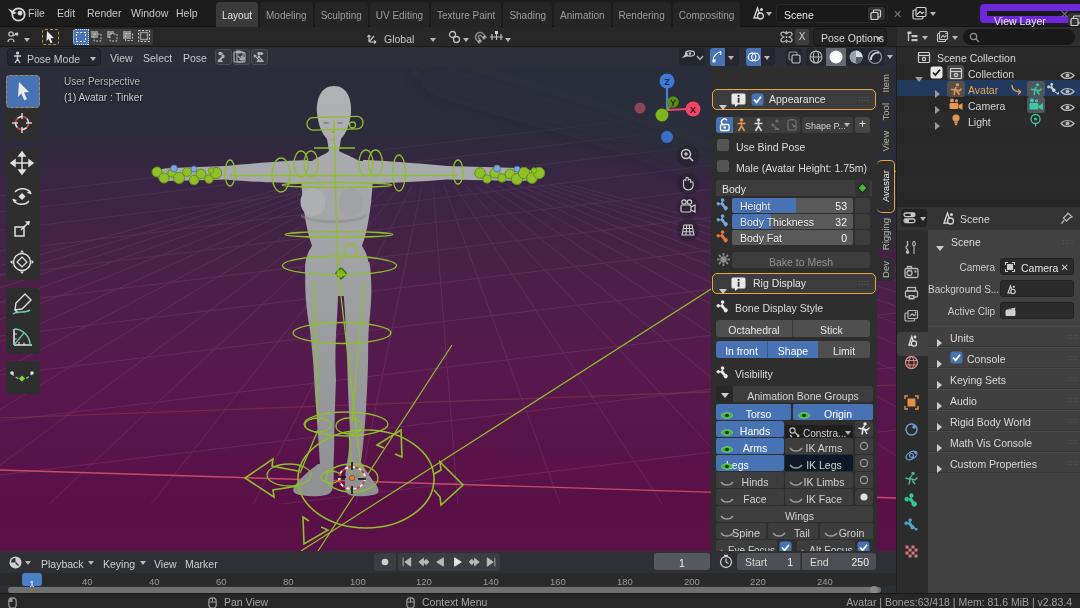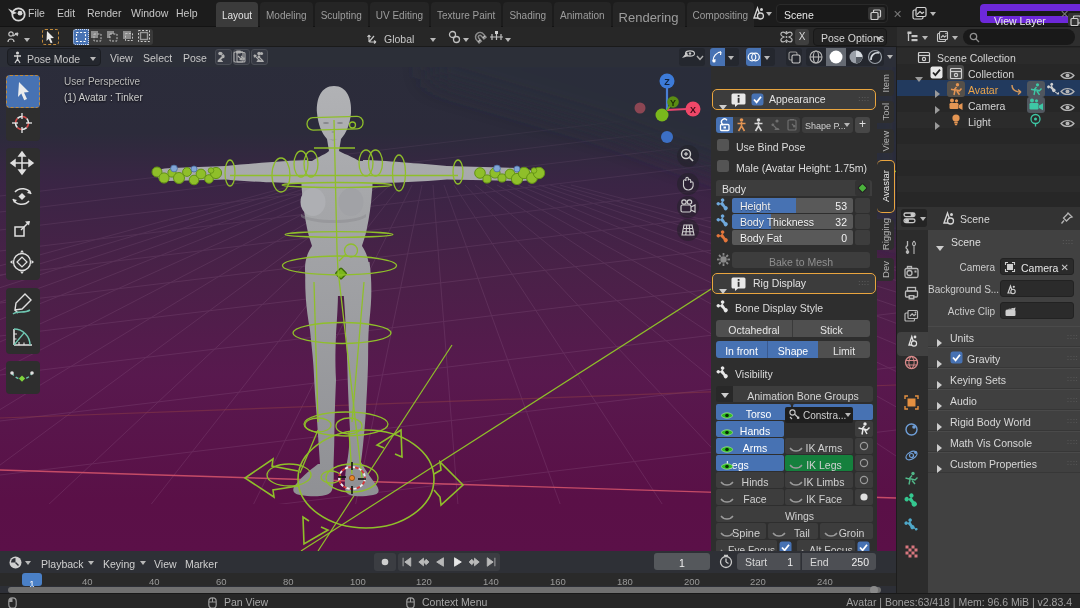--- a/index.html
+++ b/index.html
@@ -22,21 +22,21 @@
   <span class="ab tx" style="left:131px;top:8px">Window</span>
   <span class="ab tx" style="left:176px;top:8px">Help</span>
   <div class="ab" style="left:216px;top:2px;height:25px;display:flex;gap:2px">
     <div style="height:25px;background:#3b3b3b;border-radius:4px 4px 0 0;padding:7.5px 6px 0;font-size:10px;color:#e3e3e3">Layout</div>
     <div style="height:25px;background:#252525;border-radius:4px 4px 0 0;padding:7.5px 6px 0;font-size:10px;color:#9d9d9d">Modeling</div>
     <div style="height:25px;background:#252525;border-radius:4px 4px 0 0;padding:7.5px 6px 0;font-size:10px;color:#9d9d9d">Sculpting</div>
     <div style="height:25px;background:#252525;border-radius:4px 4px 0 0;padding:7.5px 6px 0;font-size:10px;color:#9d9d9d">UV Editing</div>
     <div style="height:25px;background:#252525;border-radius:4px 4px 0 0;padding:7.5px 6px 0;font-size:10px;color:#9d9d9d">Texture Paint</div>
     <div style="height:25px;background:#252525;border-radius:4px 4px 0 0;padding:7.5px 6px 0;font-size:10px;color:#9d9d9d">Shading</div>
     <div style="height:25px;background:#252525;border-radius:4px 4px 0 0;padding:7.5px 6px 0;font-size:10px;color:#9d9d9d">Animation</div>
-    <div style="height:25px;background:#252525;border-radius:4px 4px 0 0;padding:7.5px 6px 0;font-size:13px;color:#9d9d9d">Rendering</div>
+    <div style="height:25px;background:#252525;border-radius:4px 4px 0 0;padding:7.5px 6px 0;font-size:10px;color:#9d9d9d">Rendering</div>
     <div style="height:25px;background:#252525;border-radius:4px 4px 0 0;padding:7.5px 6px 0;font-size:10px;color:#9d9d9d">Compositing</div>
   </div>
 
   <svg class="ab" style="left:749px;top:6px" width="16" height="15" viewBox="0 0 16 15">
     <path d="M5 12 L8.5 2 L12 12 Z" fill="none" stroke="#d5d5d5" stroke-width="1.4"></path>
     <circle cx="11.5" cy="10" r="3" fill="#2b2b2b" stroke="#d5d5d5" stroke-width="1.3"></circle>
     <circle cx="12.5" cy="3.5" r="1.5" fill="#d5d5d5"></circle>
   </svg>
   <span class="v ab" style="left:766px;top:12px"></span>
   <div class="ab" style="left:776px;top:4px;width:112px;height:19px;background:#191919;border:1px solid #2a2a2a;border-radius:4px">
@@ -689,21 +689,21 @@
           </svg></span>
 <div style="text-align:center;padding-left:10px"><span style="font-size:10.5px;color:#fff;line-height:16px">Origin</span></div>
       </div>
       <div class="ab" style="left:5px;top:354px;width:68px;height:16px;background:#4772b3;border-radius:2px">
 <span class="ab" style="left:4px;top:3px"><svg width="14" height="11" viewBox="0 0 14 11">
             <path d="M1 5.5 C4 1.8 10 1.8 13 5.5 C10 9.2 4 9.2 1 5.5 Z" fill="#2fbf1f" stroke="#9ad88a" stroke-width="0.8"></path>
             <circle cx="7" cy="5.5" r="1.8" fill="#0a2a06"></circle>
           </svg></span>
 <div style="text-align:center;padding-left:10px"><span style="font-size:10.5px;color:#fff;line-height:16px">Hands</span></div>
       </div>
-      <div class="ab" style="left:74px;top:340px;width:68px;height:16px;background:#1f1f1f;border-radius:2px">
+      <div class="ab" style="left:74px;top:358px;width:68px;height:16px;background:#1f1f1f;border-radius:2px">
 <svg class="ab" style="left:3px;top:1px" width="13" height="13" viewBox="0 0 13 13">
           <g stroke="#c9c9c9" stroke-width="1.1" fill="none">
             <circle cx="4.5" cy="4.5" r="2.6"></circle>
             <path d="M7 6.5 l4 4 M11 10.5 l-2 -.4 M11 10.5 l-.4 -2 M2 9 l2 2"></path>
           </g>
         </svg>
 <span class="ab" style="left:18px;top:3px;font-size:10px;color:#d0d0d0">Constra...</span>
         <span class="v ab" style="right:2px;top:6px"></span>
       </div>
       <div class="ab" style="left:144px;top:354px;width:18px;height:16px;background:#3d3d3d;border-radius:2px">
@@ -729,21 +729,21 @@
       <div class="ab" style="left:144px;top:371px;width:18px;height:16px;background:#3d3d3d;border-radius:2px"><svg width="18" height="16" viewBox="0 0 18 16">
           <circle cx="9" cy="8" r="3.6" fill="none" stroke="#9a9a9a" stroke-width="1.2"></circle>
         </svg></div>
       <div class="ab" style="left:5px;top:388px;width:68px;height:16px;background:#4772b3;border-radius:2px">
 <span class="ab" style="left:4px;top:3px"><svg width="14" height="11" viewBox="0 0 14 11">
             <path d="M1 5.5 C4 1.8 10 1.8 13 5.5 C10 9.2 4 9.2 1 5.5 Z" fill="#2fbf1f" stroke="#9ad88a" stroke-width="0.8"></path>
             <circle cx="7" cy="5.5" r="1.8" fill="#0a2a06"></circle>
           </svg></span>
 <div style="text-align:left;padding-left:10px"><span style="font-size:10.5px;color:#fff;line-height:16px">Legs</span></div>
       </div>
-      <div class="ab" style="left:74px;top:388px;width:68px;height:16px;background:#15803d;border-radius:2px">
+      <div class="ab" style="left:74px;top:388px;width:68px;height:16px;background:#0f172a;border-radius:2px">
 <span class="ab" style="left:4px;top:3px"><svg width="14" height="11" viewBox="0 0 14 11">
             <path d="M1 4 C4 8 10 8 13 4" fill="none" stroke="#9a9a9a" stroke-width="1.3"></path>
           </svg></span>
 <div style="text-align:center;padding-left:10px"><span style="font-size:10.5px;color:#d0d0d0;line-height:16px">IK Legs</span></div>
       </div>
       <div class="ab" style="left:144px;top:388px;width:18px;height:16px;background:#3d3d3d;border-radius:2px"><svg width="18" height="16" viewBox="0 0 18 16">
           <circle cx="9" cy="8" r="3.6" fill="none" stroke="#9a9a9a" stroke-width="1.2"></circle>
         </svg></div>
       <div class="ab" style="left:5px;top:405px;width:68px;height:16px;background:#3d3d3d;border-radius:2px">
 <span class="ab" style="left:4px;top:3px"><svg width="14" height="11" viewBox="0 0 14 11">
@@ -1127,21 +1127,21 @@
 <div class="ab" style="left:31px;top:119px;width:152px;height:21px;background:#404040;border-top:1px solid #4a4a4a;border-bottom:1px solid #373737"></div>
 <span class="ab" style="left:40px;top:126px"><span style="display:inline-block;width:0;height:0;border-top:4px solid transparent;border-bottom:4px solid transparent;border-left:5px solid #cdcdcd"></span></span>
 <span class="ab" style="left:53px;top:125px;font-size:10.5px;color:#d8d8d8">Units</span>
 <span class="ab" style="left:170px;top:126px;color:#6a6a6a;font-size:7px;letter-spacing:1px">::::</span>
 <div class="ab" style="left:31px;top:140px;width:152px;height:21px;background:#404040;border-top:1px solid #4a4a4a;border-bottom:1px solid #373737"></div>
 <span class="ab" style="left:40px;top:147px"><span style="display:inline-block;width:0;height:0;border-top:4px solid transparent;border-bottom:4px solid transparent;border-left:5px solid #cdcdcd"></span></span>
 <svg class="ab" style="left:53px;top:144px" width="13" height="13" viewBox="0 0 13 13">
       <rect x="0.5" y="0.5" width="12" height="12" rx="2.5" fill="#4772b3"></rect>
       <path d="M3 6.5 l2.6 2.8 L10 3.8" fill="none" stroke="#fff" stroke-width="1.8"></path>
     </svg>
-<span class="ab" style="left:70px;top:146px;font-size:10.5px;color:#d8d8d8">Gravity</span>
+<span class="ab" style="left:70px;top:146px;font-size:10.5px;color:#d8d8d8">Console</span>
 <span class="ab" style="left:170px;top:147px;color:#6a6a6a;font-size:7px;letter-spacing:1px">::::</span>
 <div class="ab" style="left:31px;top:161px;width:152px;height:21px;background:#404040;border-top:1px solid #4a4a4a;border-bottom:1px solid #373737"></div>
 <span class="ab" style="left:40px;top:168px"><span style="display:inline-block;width:0;height:0;border-top:4px solid transparent;border-bottom:4px solid transparent;border-left:5px solid #cdcdcd"></span></span>
 <span class="ab" style="left:53px;top:167px;font-size:10.5px;color:#d8d8d8">Keying Sets</span>
 <span class="ab" style="left:170px;top:168px;color:#6a6a6a;font-size:7px;letter-spacing:1px">::::</span>
 <div class="ab" style="left:31px;top:182px;width:152px;height:21px;background:#404040;border-top:1px solid #4a4a4a;border-bottom:1px solid #373737"></div>
 <span class="ab" style="left:40px;top:189px"><span style="display:inline-block;width:0;height:0;border-top:4px solid transparent;border-bottom:4px solid transparent;border-left:5px solid #cdcdcd"></span></span>
 <span class="ab" style="left:53px;top:188px;font-size:10.5px;color:#d8d8d8">Audio</span>
 <span class="ab" style="left:170px;top:189px;color:#6a6a6a;font-size:7px;letter-spacing:1px">::::</span>
 <div class="ab" style="left:31px;top:203px;width:152px;height:21px;background:#404040;border-top:1px solid #4a4a4a;border-bottom:1px solid #373737"></div>
@@ -1241,15 +1241,15 @@
         <line x1="4.5" y1="1" x2="4.5" y2="5" stroke="#9a9a9a" stroke-width="1"></line>
         <path d="M1 5 h7" stroke="#9a9a9a" stroke-width="1"></path>
       </svg></span>
  <span class="ab" style="left:224px;top:2px;font-size:10.5px;color:#a8a8a8">Pan View</span>
  <span class="ab" style="left:406px;top:1px"><svg width="9" height="12" viewBox="0 0 9 12">
         <rect x="0.8" y="0.8" width="7.4" height="10.4" rx="3.5" fill="none" stroke="#9a9a9a" stroke-width="1.2"></rect>
         <line x1="4.5" y1="1" x2="4.5" y2="5" stroke="#9a9a9a" stroke-width="1"></line>
         <path d="M1 5 h7" stroke="#9a9a9a" stroke-width="1"></path>
       </svg></span>
  <span class="ab" style="left:422px;top:2px;font-size:10.5px;color:#a8a8a8">Context Menu</span>
- <span class="ab" style="right:8px;top:2px;font-size:10.5px;color:#a0a0a0">Avatar | Bones:63/418  | Mem: 96.6 MiB | v2.83.4</span>
+ <span class="ab" style="right:8px;top:2px;font-size:10.5px;color:#a0a0a0">Avatar | Bones:63/418  | Mem: 81.6 MiB | v2.83.4</span>
 
 </div>
 
 </body></html>

